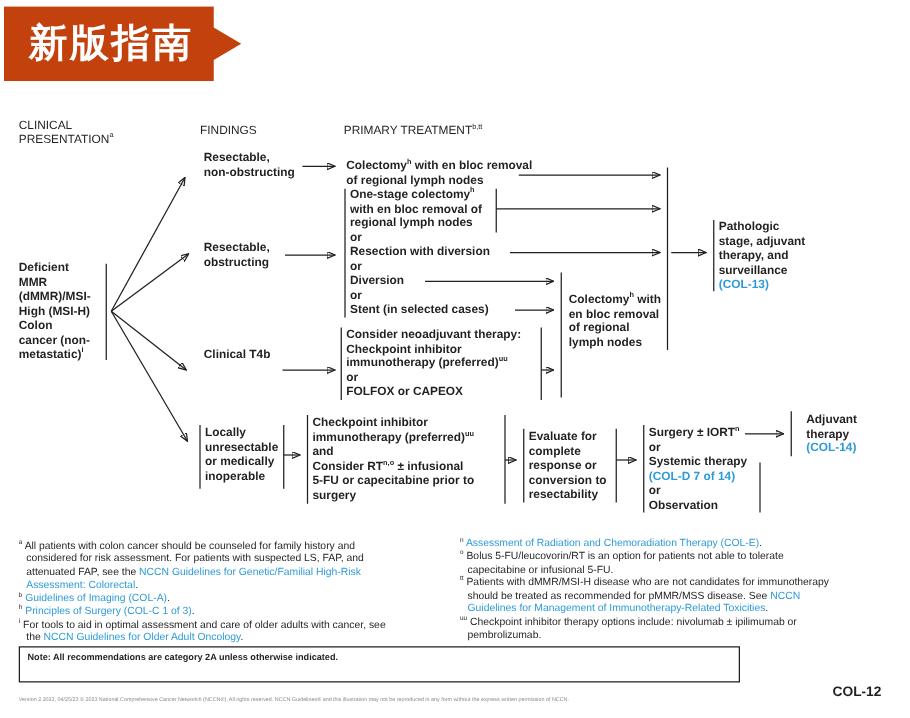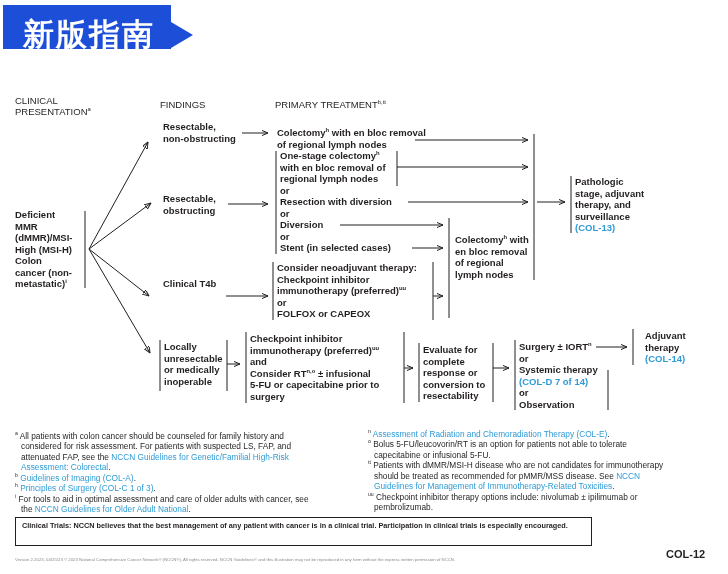--- a/index.html
+++ b/index.html
@@ -4,21 +4,21 @@
 <style>
   html,body{margin:0;padding:0}
   body{width:728px;height:574px;position:relative;background:#fff;
        font-family:"Liberation Sans",sans-serif;color:#231f20;overflow:hidden}
   .abs{position:absolute}
   .hdr{font-weight:400;font-size:9.5px;line-height:11px;white-space:nowrap}
   .node{font-weight:700;font-size:9.5px;line-height:11.5px;white-space:nowrap}
   sup{font-size:62%;line-height:0}
   .lnk{color:#2E9BD6;cursor:pointer}
   .fn{font-size:8.3px;line-height:10.45px;white-space:nowrap;text-indent:-6px;padding-left:6px;margin:0}
-  .banner{left:3px;top:5px;width:190px;height:44px;background:#1d4ed8;
+  .banner{left:3px;top:5px;width:190px;height:60px;background:#c2410c;
           clip-path:polygon(0 0,168px 0,168px 17px,190px 30px,168px 43px,168px 60px,0 60px);
           color:#fff;font-weight:700;font-size:31px;line-height:60px;
           padding-left:20px;box-sizing:border-box;letter-spacing:2px}
   .notebox{left:15px;top:517px;width:577px;height:29px;border:1px solid #231f20;
            box-sizing:border-box;padding:3px 6px;font-weight:700;font-size:7.3px;
            line-height:10.5px;white-space:nowrap;overflow:hidden}
   .footer{left:15px;top:557px;font-size:4.3px;color:#8a8a8a;white-space:nowrap}
   .pagelabel{left:666px;top:548px;font-weight:700;font-size:11px}
   svg.wires{left:0;top:0;pointer-events:none}
   svg.wires line, svg.wires path{stroke:#231f20;stroke-width:1;fill:none}
@@ -95,27 +95,27 @@
 <div class="abs node" style="left:575px;top:176px">Pathologic<br>stage, adjuvant<br>therapy, and<br>surveillance<br><a class="lnk">(COL-13)</a></div>
 <div class="abs node" style="left:250px;top:333px">Checkpoint inhibitor<br>immunotherapy (preferred)<sup>uu</sup><br>and<br>Consider RT<sup>n,o</sup> ± infusional<br>5-FU or capecitabine prior to<br>surgery</div>
 <div class="abs node" style="left:423px;top:344px">Evaluate for<br>complete<br>response or<br>conversion to<br>resectability</div>
 <div class="abs node" style="left:519px;top:341px">Surgery ± IORT<sup>n</sup><br>or<br>Systemic therapy<br><a class="lnk">(COL-D 7 of 14)</a><br>or<br>Observation</div>
 <div class="abs node" style="left:645px;top:330px">Adjuvant<br>therapy<br><a class="lnk">(COL-14)</a></div>
 
 <div class="abs" style="left:15px;top:431px;width:352px">
   <div class="fn"><sup>a</sup> All patients with colon cancer should be counseled for family history and<br>considered for risk assessment. For patients with suspected LS, FAP, and<br>attenuated FAP, see the <a class="lnk">NCCN Guidelines for Genetic/Familial High-Risk</a><br><a class="lnk">Assessment: Colorectal</a>.</div>
   <div class="fn"><sup>b</sup> <a class="lnk">Guidelines of Imaging (COL-A)</a>.</div>
   <div class="fn"><sup>h</sup> <a class="lnk">Principles of Surgery (COL-C 1 of 3)</a>.</div>
-  <div class="fn"><sup>i</sup> For tools to aid in optimal assessment and care of older adults with cancer, see<br>the <a class="lnk">NCCN Guidelines for Older Adult National</a>.</div>
+  <div class="fn"><sup>i</sup> For tools to aid in optimal assessment and care of older adults with cancer, see<br>the <a class="lnk">NCCN Guidelines for Older Adult Oncology</a>.</div>
 </div>
 <div class="abs" style="left:368px;top:429px;width:358px">
   <div class="fn"><sup>n</sup> <a class="lnk">Assessment of Radiation and Chemoradiation Therapy (COL-E)</a>.</div>
   <div class="fn"><sup>o</sup> Bolus 5-FU/leucovorin/RT is an option for patients not able to tolerate<br>capecitabine or infusional 5-FU.</div>
   <div class="fn"><sup>tt</sup> Patients with dMMR/MSI-H disease who are not candidates for immunotherapy<br>should be treated as recommended for pMMR/MSS disease. See <a class="lnk">NCCN</a><br><a class="lnk">Guidelines for Management of Immunotherapy-Related Toxicities</a>.</div>
   <div class="fn"><sup>uu</sup> Checkpoint inhibitor therapy options include: nivolumab ± ipilimumab or<br>pembrolizumab.</div>
 </div>
 
 <div class="abs notebox">
-  <div>Clinical Trials: NCCN believes that the best management of any patient with cancer is in a clinical trial. Participation in clinical trials is especially encouraged.</div>
+  <div>Note: All recommendations are category 2A unless otherwise indicated.</div>
 </div>
 
 <div class="abs footer">Version 2.2023, 04/25/23 © 2023 National Comprehensive Cancer Network® (NCCN®), All rights reserved. NCCN Guidelines® and this illustration may not be reproduced in any form without the express written permission of NCCN.</div>
 <div class="abs pagelabel">COL-12</div>
 
 </body></html>

